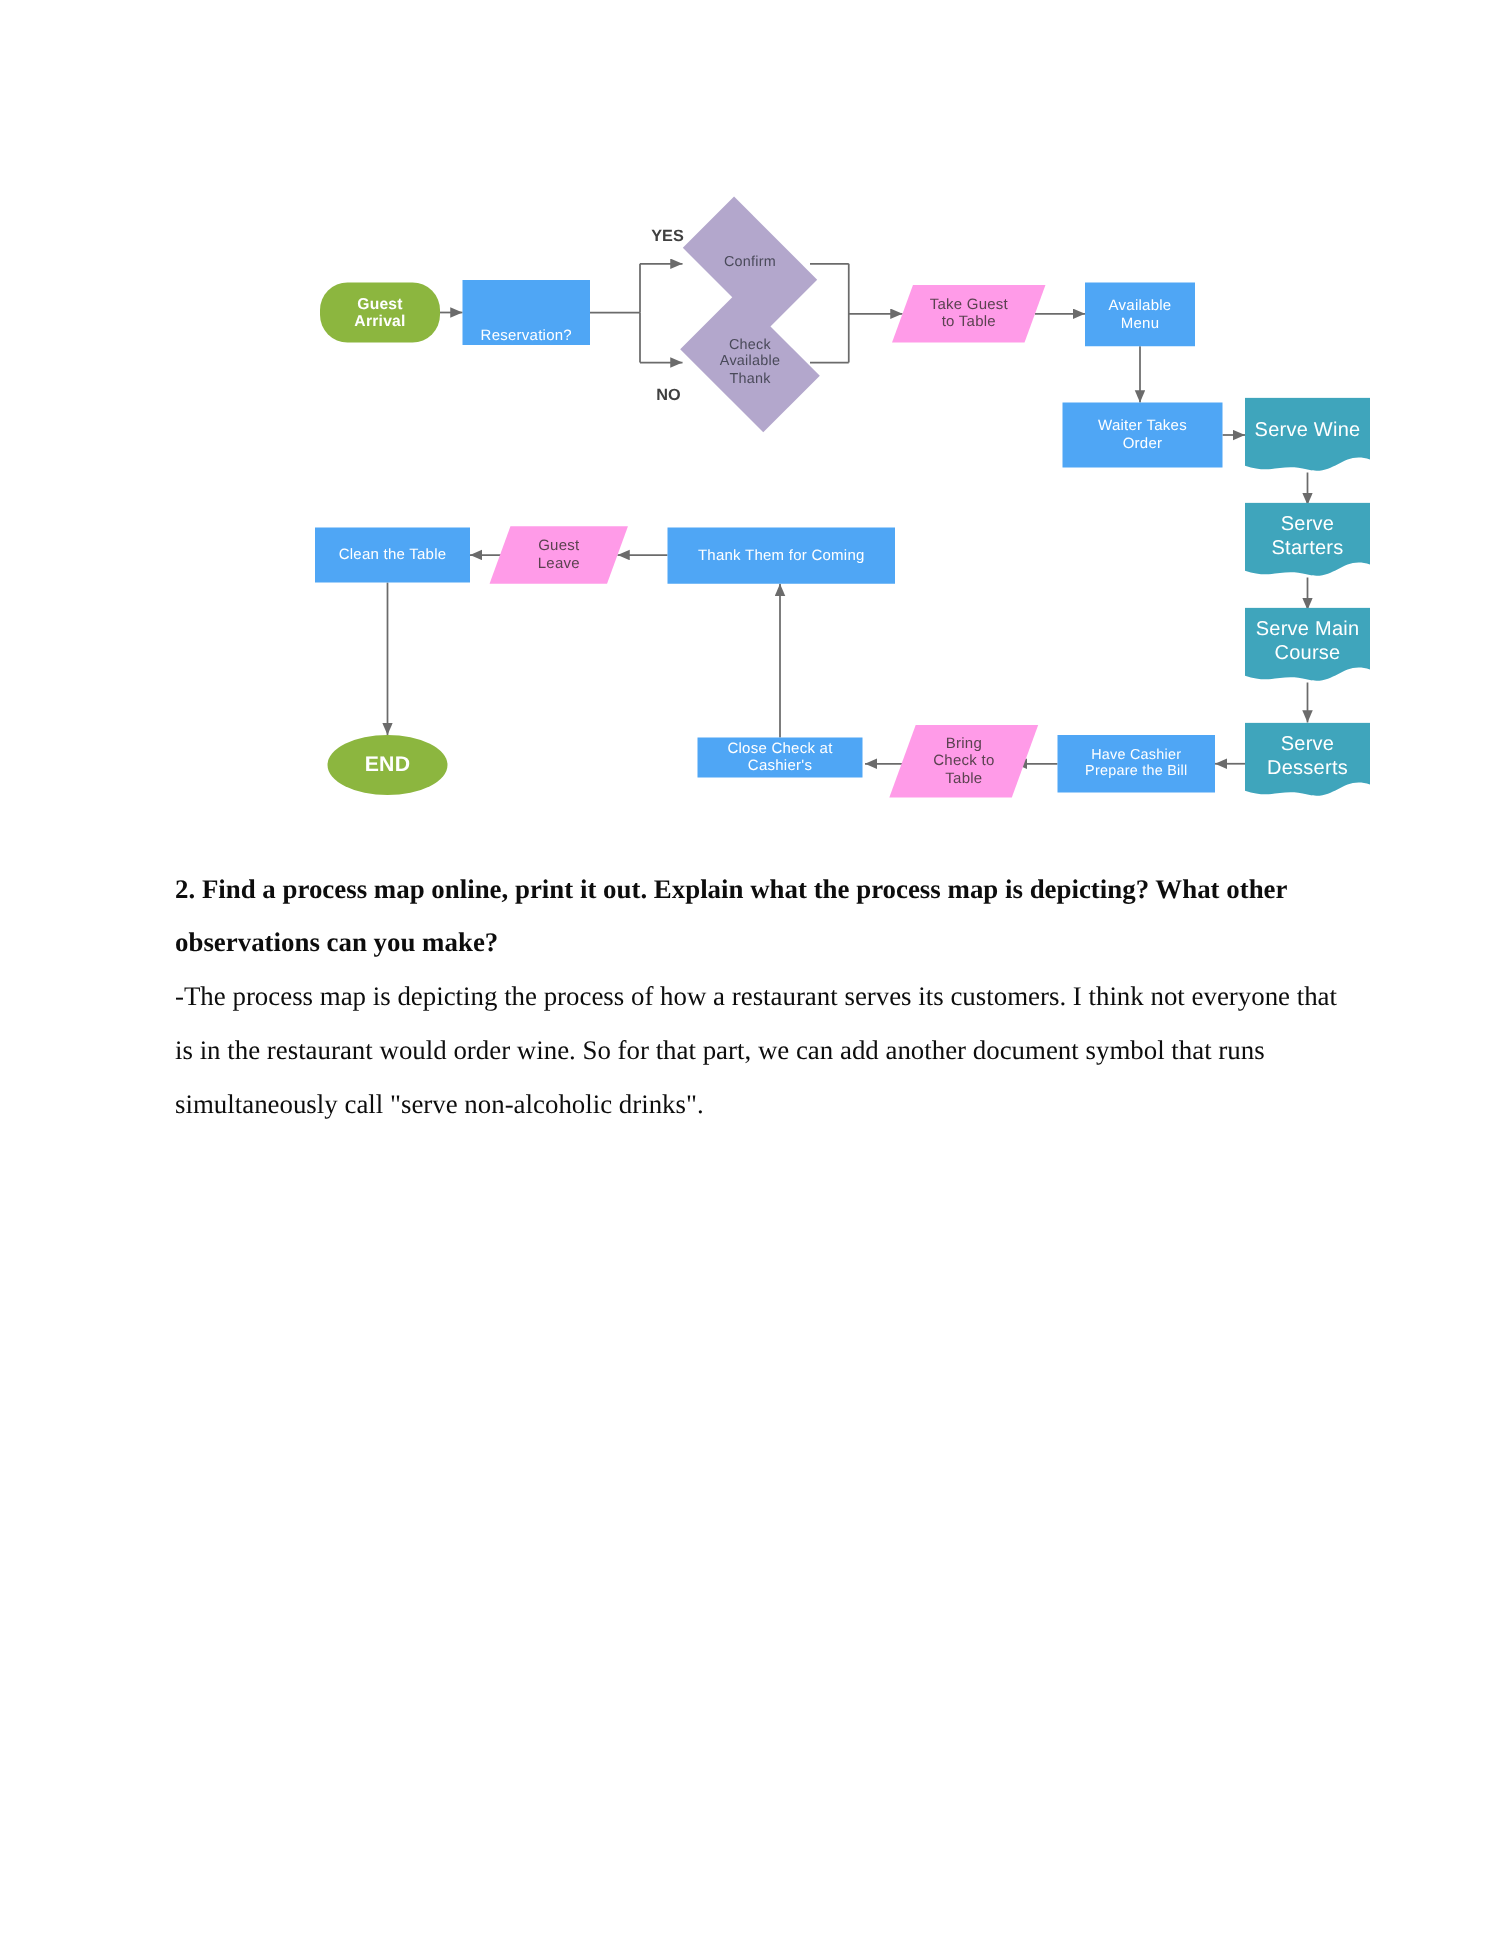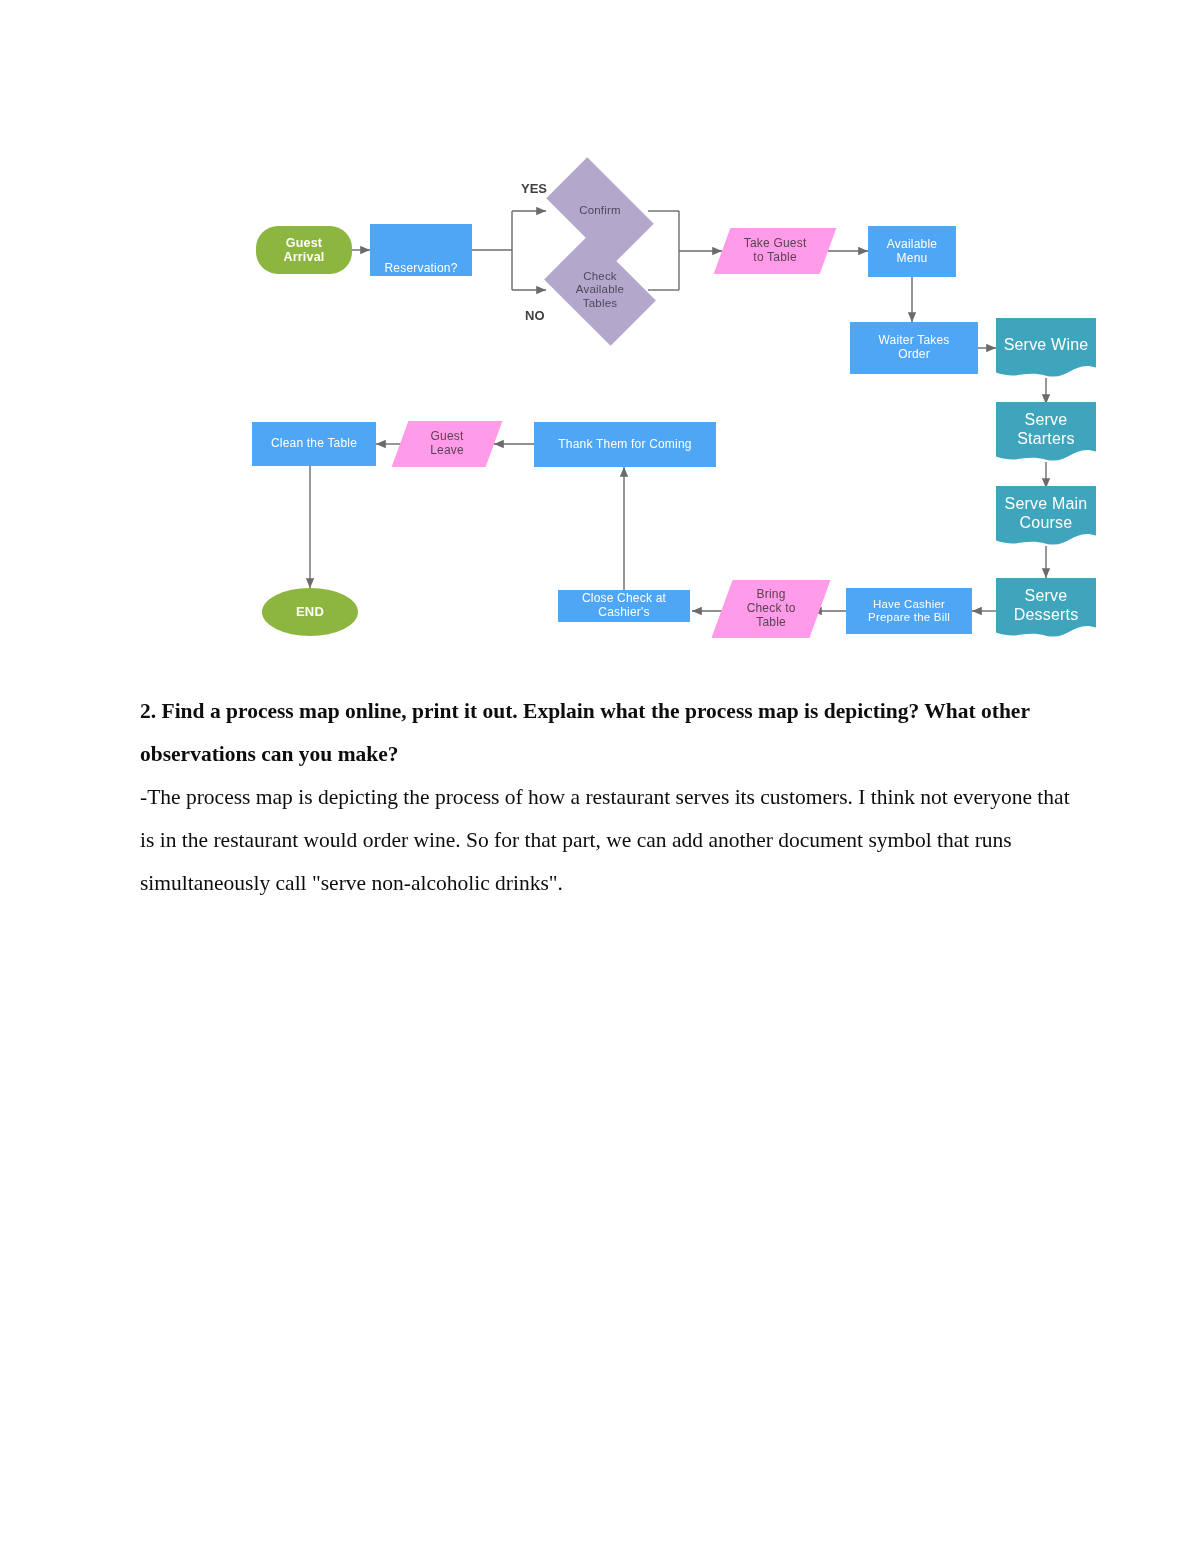--- a/index.html
+++ b/index.html
@@ -49,21 +49,21 @@
   .n-terminator {
     background: #8CB63F;
     border-radius: 22px;
     font-weight: bold;
     font-size: 12.5px;
   }
   .n-terminator-oval {
     background: #8CB63F;
     border-radius: 50%;
     font-weight: bold;
-    font-size: 13px;
+    font-size: 17px;
   }
   .n-process {
     background: #4FA6F5;
     font-size: 12px;
   }
   .n-decision {
     background: transparent;
     color: #4a4a5a;
     font-size: 11.5px;
   }
@@ -187,21 +187,21 @@
 
   <div class="node n-decision" style="left:553px; top:182px; width:94px; height:58px;">
     <span class="diamond-bg"></span>
     <span class="lbl" style="white-space:pre-line;">Confirm</span>
   </div>
 
   <div class="node n-decision" style="left:553px; top:258px; width:94px; height:64px;">
     <span class="diamond-bg"></span>
     <span class="lbl" style="white-space:pre-line;">Check
 Available
-Tables</span>
+Thank</span>
   </div>
 
   <div class="edge-label" style="left:521px; top:181px;">YES</div>
   <div class="edge-label" style="left:525px; top:308px;">NO</div>
 
   <div class="node n-data" style="left:722px; top:228px; width:106px; height:46px;">
     <span class="lbl" style="white-space:pre-line;">Take Guest
 to Table</span>
   </div>
 

